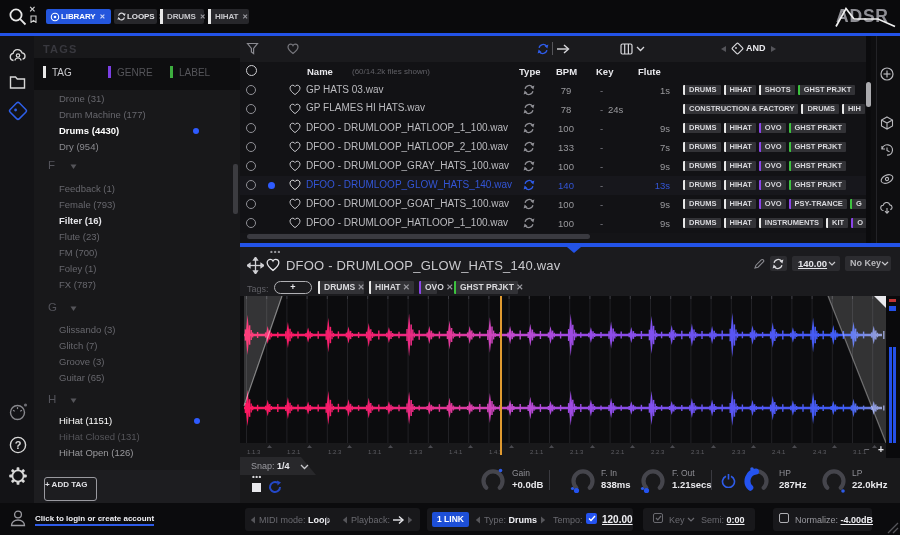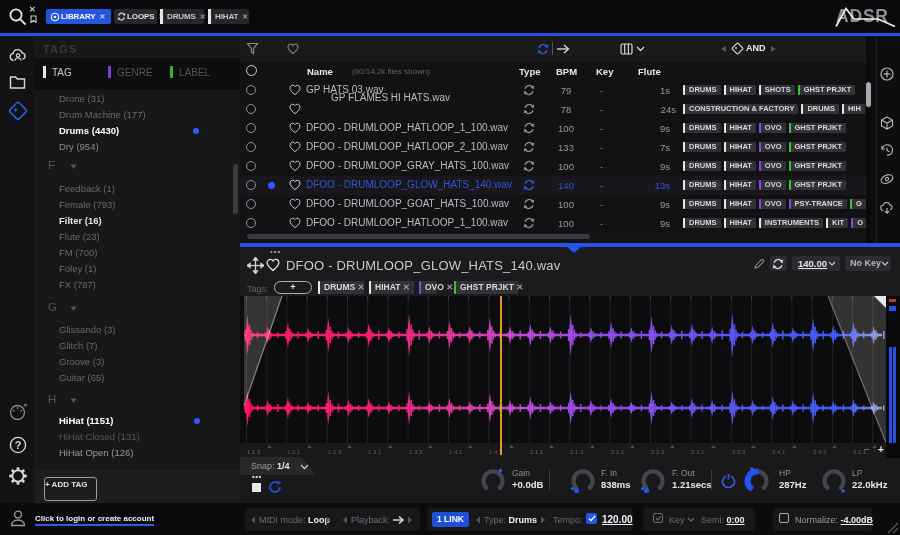--- a/index.html
+++ b/index.html
@@ -127,21 +127,21 @@
       <path d="M0.5 0.5 L6.5 0.5 L3.5 5 Z" fill="#55555a"></path>
     </svg>
 <div class="titem" style="top:324px;color:#67676d;font-weight:normal">Glissando (3)</div>
 <div class="titem" style="top:340px;color:#67676d;font-weight:normal">Glitch (7)</div>
 <div class="titem" style="top:356px;color:#67676d;font-weight:normal">Groove (3)</div>
 <div class="titem" style="top:372px;color:#67676d;font-weight:normal">Guitar (65)</div>
 <div class="tsec" style="top:393px">H</div>
 <svg class="abs" style="left:70px;top:398px" width="7" height="6" viewBox="0 0 7 6">
       <path d="M0.5 0.5 L6.5 0.5 L3.5 5 Z" fill="#55555a"></path>
     </svg>
-<div class="titem" style="top:415px;color:#ffffff;font-weight:bold">HiHat (1151)</div>
+<div class="titem" style="top:415px;color:#ffffff;font-weight:normal">HiHat (1151)</div>
 <div class="titem" style="top:431px;color:#55555a;font-weight:normal">HiHat Closed (131)</div>
 <div class="titem" style="top:447px;color:#9a9a9e;font-weight:normal">HiHat Open (126)</div>
 <div class="abs" style="left:193px;top:128px;width:6px;height:6px;border-radius:50%;background:#2e5bff"></div>
 <div class="abs" style="left:194px;top:418px;width:6px;height:6px;border-radius:50%;background:#2e5bff"></div>
 <div class="abs" style="left:241px;top:218px;width:6px;height:6px;border-radius:50%;background:#2e5bff"></div>
 <div class="abs" style="left:233px;top:164px;width:5px;height:50px;background:#3c3c40;border-radius:2px"></div>
 <div class="abs" style="left:34px;top:470px;width:206px;height:33px;background:#1d1d20"></div>
 <div class="abs" style="left:44px;top:477px;width:53px;height:24px;border:1px solid #9a9aa0;border-radius:3px;font-size:8px;font-weight:bold;color:#e0e0e4;line-height:13px;text-align:left">+ ADD TAG</div>
 <div class="abs" style="left:240px;top:36px;width:626px;height:26px;background:#1a1a1d"></div>
 <svg class="abs" style="left:246px;top:42px" width="13" height="13" viewBox="0 0 13 13">
@@ -220,36 +220,36 @@
 <div class="cell" style="left:556px;top:85px;width:20px;text-align:center;color:#9a9a9e">79</div>
 <div class="cell" style="left:600px;top:85px;color:#82828a">-</div>
 <div class="cell" style="left:630px;top:85px;width:40px;text-align:right;color:#9a9a9e">1s</div>
 <div class="abs" style="left:683px;top:85px;width:183px;height:10px;overflow:hidden;white-space:nowrap;line-height:10px"><span class="chip" style="position:static;display:inline-block;vertical-align:top;margin-right:3px">DRUMS</span><span class="chip" style="position:static;display:inline-block;vertical-align:top;margin-right:3px">HIHAT</span><span class="chip" style="position:static;display:inline-block;vertical-align:top;margin-right:3px">SHOTS</span><span class="chip green" style="position:static;display:inline-block;vertical-align:top;margin-right:3px">GHST PRJKT</span></div>
 <div class="abs" style="left:246px;top:104px;width:10px;height:10px;border:1.4px solid #909096;border-radius:50%"></div>
 <svg class="abs" style="left:289px;top:103px" width="12" height="12" viewBox="0 0 12 12">
       <g transform="scale(1.000)">
         <path d="M6 10.6 C2.8 8.2 1 6.2 1 4.1 C1 2.4 2.3 1.2 3.8 1.2 C4.8 1.2 5.6 1.8 6 2.6 C6.4 1.8 7.2 1.2 8.2 1.2 C9.7 1.2 11 2.4 11 4.1 C11 6.2 9.2 8.2 6 10.6 Z" fill="none" stroke="#c6c6ca" stroke-width="1.00"></path>
       </g>
     </svg>
-<div class="row-name" style="top:92px;color:#bcbcc0;margin-left:25px;">GP FLAMES HI HATS.wav</div>
+<div class="row-name" style="top:102px;color:#bcbcc0;">GP FLAMES HI HATS.wav</div>
 <svg class="abs" style="left:523px;top:103px" width="12" height="12" viewBox="0 0 12 12">
       <g transform="scale(1.000)">
         <g fill="none" stroke="#8e8e94" stroke-width="1.20">
           <path d="M2.1 4.8 A4.1 4.1 0 0 1 9.6 3.4"></path>
           <path d="M9.9 7.2 A4.1 4.1 0 0 1 2.4 8.6"></path>
         </g>
         <g fill="#8e8e94">
           <path d="M11.4 1.6 L10.4 5.5 L7.6 2.9 Z"></path>
           <path d="M0.6 10.4 L1.6 6.5 L4.4 9.1 Z"></path>
         </g>
       </g>
     </svg>
 <div class="cell" style="left:556px;top:104px;width:20px;text-align:center;color:#9a9a9e">78</div>
 <div class="cell" style="left:600px;top:104px;color:#82828a">-</div>
-<div class="cell" style="left:636px;top:104px;width:40px;text-align:right;color:#9a9a9e">24s</div>
+<div class="cell" style="left:608px;top:104px;width:40px;color:#9a9a9e">24s</div>
 <div class="abs" style="left:683px;top:104px;width:183px;height:10px;overflow:hidden;white-space:nowrap;line-height:10px"><span class="chip" style="position:static;display:inline-block;vertical-align:top;margin-right:3px">CONSTRUCTION &amp; FACTORY</span><span class="chip" style="position:static;display:inline-block;vertical-align:top;margin-right:3px">DRUMS</span><span class="chip" style="position:static;display:inline-block;vertical-align:top;margin-right:3px">HIH</span></div>
 <div class="abs" style="left:246px;top:123px;width:10px;height:10px;border:1.4px solid #909096;border-radius:50%"></div>
 <svg class="abs" style="left:289px;top:122px" width="12" height="12" viewBox="0 0 12 12">
       <g transform="scale(1.000)">
         <path d="M6 10.6 C2.8 8.2 1 6.2 1 4.1 C1 2.4 2.3 1.2 3.8 1.2 C4.8 1.2 5.6 1.8 6 2.6 C6.4 1.8 7.2 1.2 8.2 1.2 C9.7 1.2 11 2.4 11 4.1 C11 6.2 9.2 8.2 6 10.6 Z" fill="none" stroke="#c6c6ca" stroke-width="1.00"></path>
       </g>
     </svg>
 <div class="row-name" style="top:122px;color:#bcbcc0;">DFOO - DRUMLOOP_HATLOOP_1_100.wav</div>
 <svg class="abs" style="left:523px;top:122px" width="12" height="12" viewBox="0 0 12 12">
       <g transform="scale(1.000)">

